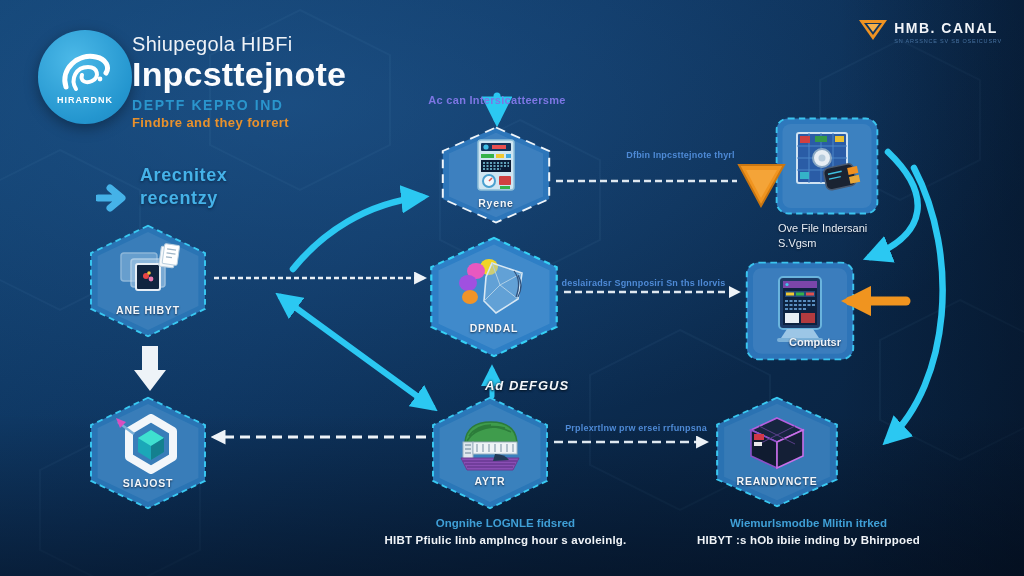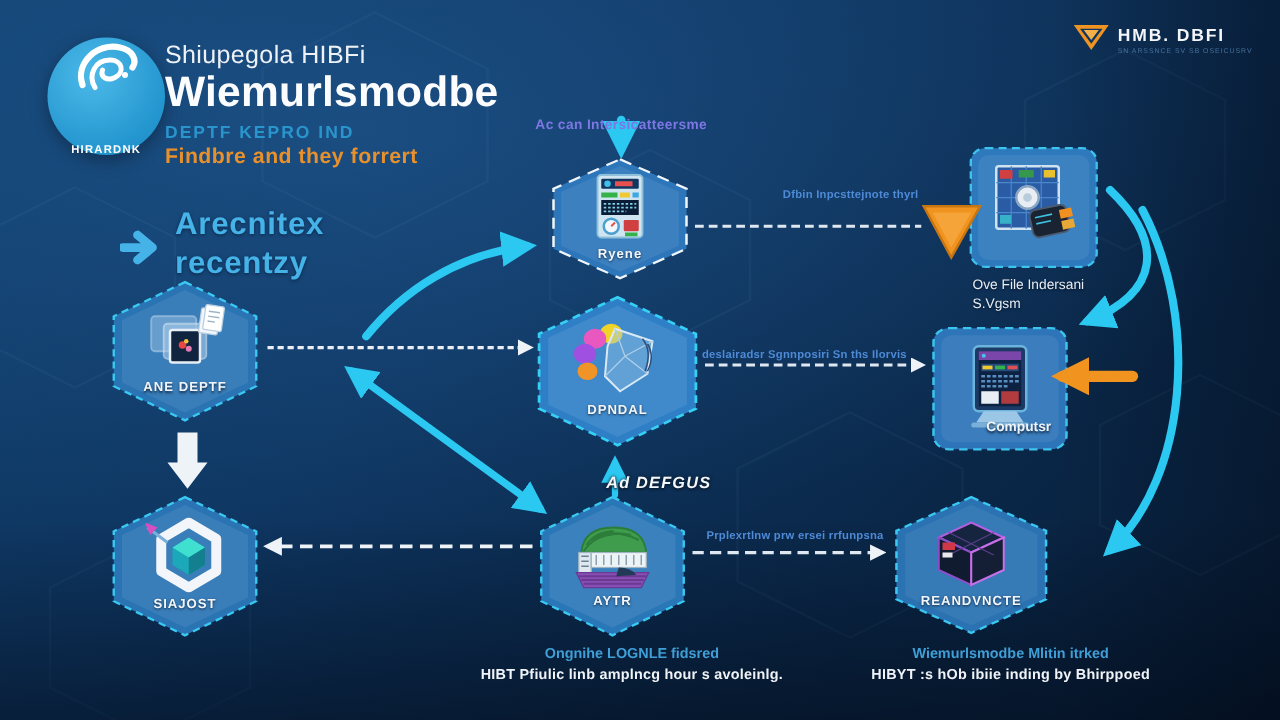--- a/index.html
+++ b/index.html
@@ -12,35 +12,35 @@
     color:#fff;
   }
   .abs{position:absolute;}
   .vignette{left:0;top:0;width:1024px;height:576px;z-index:1;pointer-events:none;
     background:linear-gradient(to bottom, rgba(2,8,20,0) 72%, rgba(2,8,20,.5) 100%),
                linear-gradient(to right, rgba(2,8,20,0) 82%, rgba(2,8,20,.35) 100%);}
   svg{display:block;}
   
   .logo-circle{left:38px;top:30px;width:94px;height:94px;border-radius:50%;z-index:6;
     background:radial-gradient(circle at 38% 32%, #4cb9e8, #2496cf 70%, #1d86bf);
-    display:flex;align-items:center;justify-content:space-between;flex-direction:column;
+    display:flex;align-items:center;justify-content:center;flex-direction:column;
     box-shadow:0 4px 14px rgba(0,0,0,.35);}
   .logo-text{font-size:9px;font-weight:bold;letter-spacing:1px;color:#fff;margin-top:-6px;}
   .title-block{left:132px;top:34px;z-index:6;line-height:1.05;}
   .t-small{font-size:20px;font-weight:normal;color:#eef2f7;letter-spacing:.3px;}
   .t-large{font-size:34px;font-weight:800;color:#fbfcfe;letter-spacing:.2px;margin-top:2px;}
   .t-sub{font-size:14px;font-weight:bold;color:#2a95cc;letter-spacing:1.6px;margin-top:5px;}
-  .t-tag{font-size:17px;font-weight:bold;color:#e8912c;margin-top:4px;letter-spacing:.4px;}
+  .t-tag{font-size:13px;font-weight:bold;color:#e8912c;margin-top:4px;letter-spacing:.4px;}
   .brand{right:22px;top:20px;z-index:6;display:flex;align-items:flex-start;gap:7px;}
   .brand-txt{display:flex;flex-direction:column;}
   .brand-name{font-size:14px;font-weight:800;letter-spacing:1.5px;color:#f2f5f9;}
   .brand-tag{font-size:5.5px;color:#47719f;letter-spacing:.8px;margin-top:2px;}
   
   .side-note{left:140px;top:164px;z-index:6;color:#45b2e8;font-weight:800;
-    font-size:25px;line-height:1.25;letter-spacing:.6px;text-shadow:0 1px 3px rgba(0,20,40,.6);}
+    font-size:18px;line-height:1.25;letter-spacing:.6px;text-shadow:0 1px 3px rgba(0,20,40,.6);}
   .side-arrow{left:96px;top:184px;z-index:6;}
   
   .node{z-index:4;}
   .node .hexsvg{position:absolute;left:0;top:0;width:100%;height:100%;}
   .node .content{position:absolute;left:0;top:0;width:100%;height:100%;
     display:flex;flex-direction:column;align-items:center;justify-content:center;}
   .node .icon{margin-top:-4px;}
   .hexlabel{font-size:10.5px;font-weight:bold;color:#f2f6fa;letter-spacing:.8px;margin-top:3px;
     text-shadow:0 1px 2px rgba(0,10,25,.7);}
   .sq-caption{z-index:6;font-size:11px;font-weight:normal;color:#e8eef5;line-height:1.35;
@@ -83,33 +83,33 @@
         <path d="M10,38 C4,20 22,4 40,8 C50,10 54,18 50,24" stroke-width="5"></path>
         <path d="M20,40 C14,30 20,18 32,18 C42,18 44,28 36,32 C30,35 24,32 26,26" stroke-width="4"></path>
         <circle cx="44" cy="30" r="2.4" fill="#fff" stroke="none"></circle>
       </g>
     </svg>
     <div class="logo-text">HIRARDNK</div>
   </div>
 
   <div class="abs title-block">
     <div class="t-small">Shiupegola HIBFi</div>
-    <div class="t-large">Wiemurlsmodbe</div>
+    <div class="t-large">Inpcsttejnote</div>
     <div class="t-sub">DEPTF KEPRO IND</div>
     <div class="t-tag">Findbre and they forrert</div>
   </div>
 
   <div class="abs brand">
     <svg width="28" height="22" viewBox="0 0 28 22">
       <polygon points="0,0 28,0 14,20" fill="#ef9322"></polygon>
       <polygon points="5,3 23,3 14,15" fill="#0e3560"></polygon>
       <polygon points="8,4 20,4 14,12" fill="#f6b04a"></polygon>
     </svg>
     <div class="brand-txt">
-      <div class="brand-name">HMB. DBFI</div>
+      <div class="brand-name">HMB. CANAL</div>
       <div class="brand-tag">SN ARSSNCE SV SB OSEICUSRV</div>
     </div>
   </div>
 
   <svg class="abs side-arrow" width="40" height="28" viewBox="0 0 40 28">
     <path d="M2,14 L22,14 M14,4 L26,14 L14,24" fill="none" stroke="#45b2e8" stroke-width="7" stroke-linecap="round" stroke-linejoin="round"></path>
   </svg>
   <div class="abs side-note">
     <div>Arecnitex</div>
     <div>recentzy</div>
@@ -127,21 +127,21 @@
         <rect x="21" y="21" width="24" height="26" rx="2" fill="#10243f" stroke="#e6eef6" stroke-width="2"></rect>
         <circle cx="31" cy="33" r="3" fill="#e84545"></circle>
         <circle cx="36" cy="36" r="2.4" fill="#e87ab0"></circle>
         <circle cx="34" cy="30" r="1.8" fill="#f5c23c"></circle>
         <g transform="rotate(8 52 14)">
           <rect x="45" y="4" width="15" height="20" rx="1.5" fill="#f4f7fa" stroke="#b9cede"></rect>
           <rect x="48" y="1" width="15" height="20" rx="1.5" fill="#ffffff" stroke="#b9cede"></rect>
           <path d="M51,6 h9 M51,10 h9 M51,14 h6" stroke="#9db4c6" stroke-width="1.2"></path>
         </g>
       </svg>
-      <div class="hexlabel">ANE DEPTF</div>
+      <div class="hexlabel">ANE HIBYT</div>
     </div>
   </div>
 
   <div class="abs node" style="left:440px;top:126px;width:112px;height:98px;">
     <svg class="hexsvg" viewBox="0 0 100 100" preserveAspectRatio="none">
       <polygon points="50,1.5 97.5,25.5 97.5,74.5 50,98.5 2.5,74.5 2.5,25.5" fill="#2d76ba" stroke="#eff5fa" stroke-width="1.8" stroke-dasharray="9 6"></polygon>
       <polygon points="50,7 92,28 92,72 50,93 8,72 8,28" fill="rgba(255,255,255,0.08)"></polygon>
     </svg>
     <div class="content">
       <svg class="icon" width="46" height="56" viewBox="0 0 46 56">

